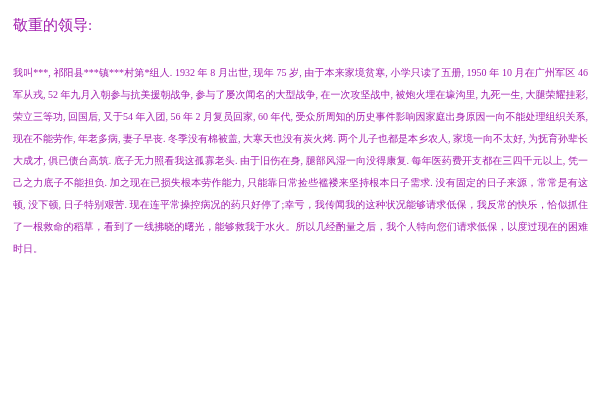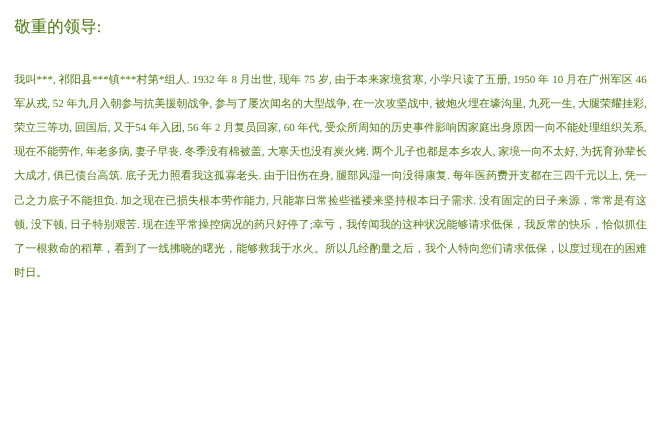--- a/index.html
+++ b/index.html
@@ -7,21 +7,21 @@
     padding: 0;
     background: #ffffff;
   }
   .page {
     position: relative;
     width: 600px;
     height: 400px;
     background: #ffffff;
     overflow: hidden;
     font-family: "Liberation Serif", "DejaVu Serif", serif;
-    color: #4d7c0f;
+    color: #a21caf;
   }
   .letter {
     padding: 14px 12px 0 13px;
   }
   .salutation {
     font-size: 15px;
     line-height: 22px;
     margin: 0;
     white-space: pre;
   }

